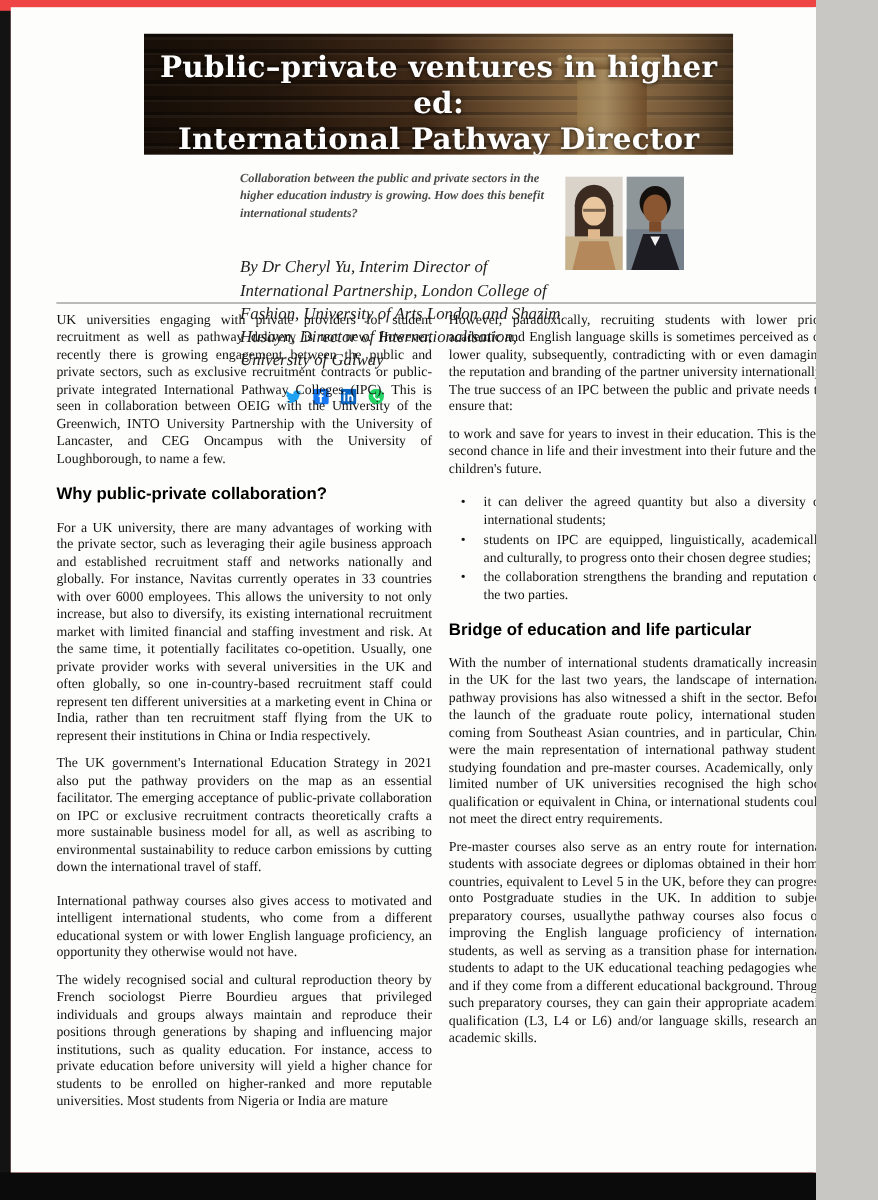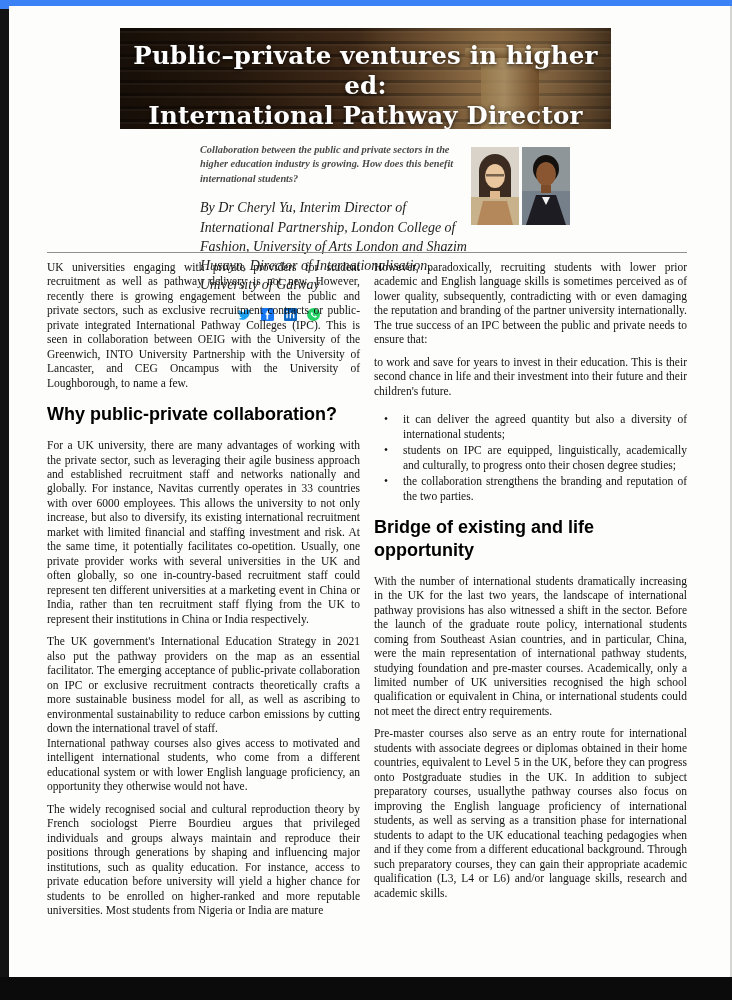--- a/index.html
+++ b/index.html
@@ -1,20 +1,20 @@
 <!DOCTYPE html>
 <html><head>
 <meta charset="utf-8">
 <style>
   * { box-sizing: border-box; margin: 0; padding: 0; }
   html,body { background:#c9c7c4; }
   .canvas {
     position: relative;
-    width: 732px; height: 1000px;
-    background: #3b82f6;
+    width: 680px; height: 1000px;
+    background: #ef4444;
     overflow: hidden;
     font-family: "Liberation Serif", serif;
   }
   .edge-left  { position:absolute; left:0; top:9px;  width:9px;  height:991px; background:#131313; }
   .edge-bottom{ position:absolute; left:0; top:977px; width:732px; height:23px; background:#0b0b0b; }
   .edge-right { position:absolute; right:0; top:6px; width:2px; height:971px; background:#d6d4d1; }
 
   .page {
     position:absolute; left:9px; top:6px; width:721px; height:971px;
     background:#fdfdfc;
@@ -39,42 +39,42 @@
     font-family:"DejaVu Serif", serif; font-weight:bold;
     font-size:24.5px; line-height:1.22; letter-spacing:.2px;
     color:#ffffff; text-align:center;
     text-shadow:0 1px 4px rgba(0,0,0,0.75);
   }
 
   
   .intro { position:absolute; left:191px; top:137px; width:268px; }
   .standfirst {
     font-style:italic; font-weight:700; color:#4a4a4a;
-    font-size:10.3px; line-height:1.4; margin-bottom:12px;
+    font-size:10.3px; line-height:1.4; margin-bottom:28px;
   }
   .byline {
     font-style:italic; color:#1e1e1e;
     font-size:14px; line-height:1.38; margin-bottom:13px;
   }
   .social-row { display:flex; gap:10px; padding-left:38px; align-items:center; }
   .social-row svg { width:13px; height:13px; display:block; cursor:pointer; }
 
   .portraits { position:absolute; left:462px; top:141px; display:flex; gap:3px; }
   .portrait { width:48px; height:78px; display:block; }
 
   .rule { position:absolute; left:38px; top:246px; width:640px; height:0; border-top:1px solid #8f8f8f; }
 
   
   .columns { position:absolute; left:38px; top:254px; width:640px; display:flex; gap:14px; }
   .col { width:313px; font-size:11.5px; line-height:1.26; text-align:justify; color:#121212; }
   .col p { margin:0 0 8px; }
-  .col p.tight { margin-bottom:0;font-family:Liberation Serif, serif; }
+  .col p.tight { margin-bottom:13px;font-family:Liberation Serif, serif; }
   .col h2 {
     font-family:"Liberation Sans", sans-serif;
-    font-size:18px; font-weight:700; color:#000;
+    font-size:14px; font-weight:700; color:#000;
     text-align:left; margin:13px 0 12px;
   }
   ul.bullets { list-style:none; margin:14px 0 8px; }
   ul.bullets li { position:relative; padding-left:29px; margin-bottom:2px; }
   ul.bullets li::before { content:"•"; position:absolute; left:10px; top:0; }
 </style>
 </head>
 <body>
 
 <div class="canvas">
@@ -151,20 +151,20 @@
         <p>The widely recognised social and cultural reproduction theory by French sociologst Pierre Bourdieu argues that privileged individuals and groups always maintain and reproduce their positions through generations by shaping and influencing major institutions, such as quality education. For instance, access to private education before university will yield a higher chance for students to be enrolled on higher-ranked and more reputable universities. Most students from Nigeria or India are mature</p>
       </div>
       <div class="col">
         <p>However, paradoxically, recruiting students with lower prior academic and English language skills is sometimes perceived as of lower quality, subsequently, contradicting with or even damaging the reputation and branding of the partner university internationally. The true success of an IPC between the public and private needs to ensure that:</p>
         <p>to work and save for years to invest in their education. This is their second chance in life and  their investment into their future and their children's future.</p>
         <ul class="bullets">
           <li><span>it can deliver the agreed quantity but also a diversity of international students;</span></li>
           <li><span>students on IPC are equipped, linguistically, academically and culturally, to progress onto their chosen degree studies;</span></li>
           <li><span>the collaboration strengthens the branding and reputation of the two parties.</span></li>
         </ul>
-        <h2>Bridge of existing and life opportunity</h2>
+        <h2>Bridge of education and life particular</h2>
         <p>With the number of international students dramatically increasing in the UK for the last two years, the landscape of international pathway provisions has also witnessed a shift in the sector. Before the launch of the graduate route policy, international students coming from Southeast Asian countries, and in particular, China, were the main representation of international pathway students, studying foundation and pre-master courses. Academically, only a limited number of UK universities recognised the high school qualification or equivalent in China, or international students could not meet the direct entry requirements.</p>
         <p>Pre-master courses also serve as an entry route for international students with associate degrees or diplomas obtained in their home countries, equivalent to Level 5 in the UK, before they can progress onto Postgraduate studies in the UK. In addition to subject preparatory courses, usuallythe pathway courses also focus on improving the English language proficiency of international students, as well as serving as a transition phase for international students to adapt to the UK educational teaching pedagogies when and if they come from a different educational background. Through such preparatory courses, they can gain their appropriate academic qualification (L3, L4 or L6) and/or language skills, research and academic skills.</p>
       </div>
     </div>
 
   </div>
 </div>
 
 </body></html>

